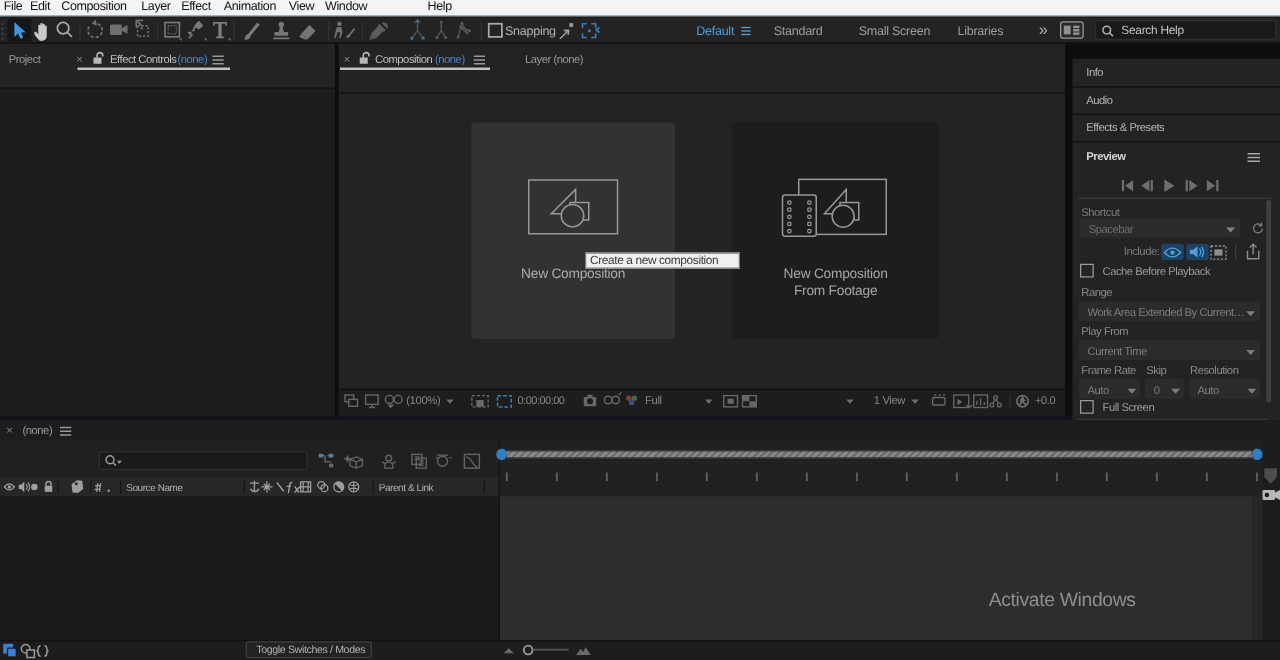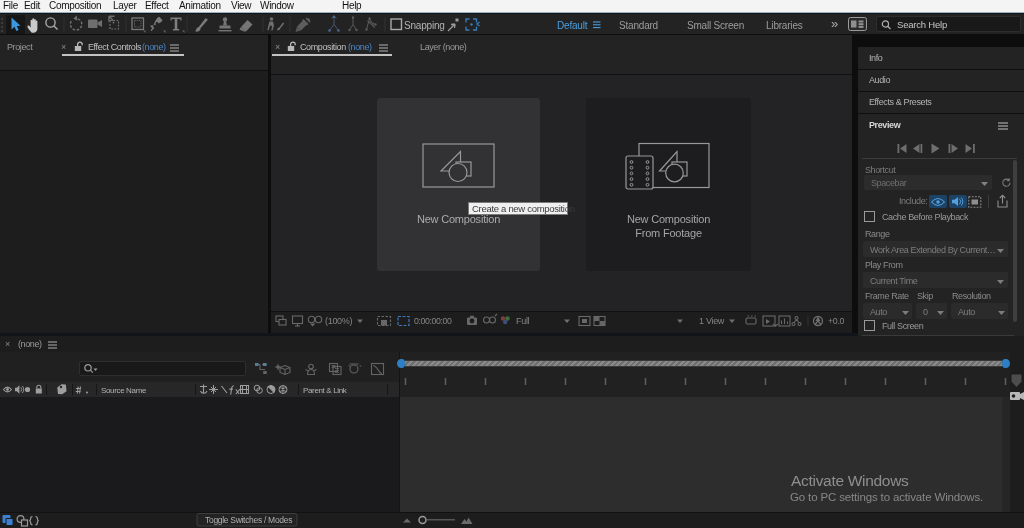--- a/index.html
+++ b/index.html
@@ -239,21 +239,21 @@
           <circle cx="25.5" cy="35.4" r="1.4"></circle>
           <circle cx="25.5" cy="41.1" r="1.4"></circle>
           <circle cx="25.5" cy="46.8" r="1.4"></circle>
     </g>
     <path d="M55 13.5 L55 33 L37.5 33 Z" fill="#1d1d1f" stroke="#989898" stroke-width="1.2"></path>
     <rect x="50" y="24" width="15" height="14" fill="#1d1d1f" stroke="#989898" stroke-width="1.2"></rect>
     <circle cx="52.5" cy="35" r="8.8" fill="#1d1d1f" stroke="#989898" stroke-width="1.2"></circle>
   </svg>
   <div class="t" style="left:315px;top:178px;width:165px;text-align:center;font-size:11px;letter-spacing:-0.2px;line-height:13.5px;color:#a5a5a5;">New Composition<br>From Footage</div>
 
-  <div class="abs" style="left:197px;top:167px;width:100px;height:13px;background:#f0f0f0;border:1px solid #7a7a7a;font-size:9.5px;letter-spacing:-0.3px;color:#3a3a3a;line-height:11px;padding-left:3px;white-space:nowrap;">Create a new composition</div>
+  <div class="abs" style="left:197px;top:167px;width:124px;height:13px;background:#f0f0f0;border:1px solid #7a7a7a;font-size:9.5px;letter-spacing:-0.3px;color:#3a3a3a;line-height:11px;padding-left:3px;white-space:nowrap;">Create a new composition</div>
 
   <div class="abs" style="left:0;top:276px;width:581px;height:22px;background:#1d1d1d;border-top:1px solid #101010;"></div>
   <svg class="abs" style="left:0;top:276px;" width="581" height="22" viewBox="0 0 581 22">
     <g fill="none" stroke="#686868" stroke-width="1.1">
       <rect x="5" y="5" width="7" height="5.5"></rect>
           <rect x="8" y="8.5" width="7" height="5.5" fill="#1d1d1d"></rect>
       <rect x="21.5" y="5" width="10" height="7.5"></rect>
           <line x1="24" y1="15" x2="29" y2="15"></line>
           <line x1="26.5" y1="12.5" x2="26.5" y2="15"></line>
       <circle cx="40.5" cy="8.5" r="3.2"></circle>
@@ -561,16 +561,15 @@
     </g>
     <rect x="197" y="0.5" width="100" height="12.5" rx="2" fill="#232323" stroke="#3f3f3f"></rect>
     <text x="205" y="9.5" font-size="8.5" letter-spacing="-0.3" fill="#b0b0b0">Toggle Switches / Modes</text>
     <path d="M403 9.5 l4-4 l4 4z" fill="#6a6a6a"></path>
     <circle cx="422.5" cy="7" r="3.5" fill="none" stroke="#9a9a9a" stroke-width="1.5"></circle>
     <rect x="427" y="6" width="28" height="1.5" fill="#555"></rect>
     <path d="M461 11 l3.5-5 l2 2.5 l2-4 l4 6.5z" fill="#6a6a6a"></path>
   </svg>
 
   <span class="t" style="left:791px;top:136px;font-size:15.5px;letter-spacing:-0.3px;color:#8e8e8e;">Activate Windows</span>
-  <span class="t" style="left:790px;top:155px;font-size:11.5px;letter-spacing:-0.15px;color:#878787;">Go to PC settings to activate Windows.</span>
 </div>
 
 </div>
 
 </body></html>

